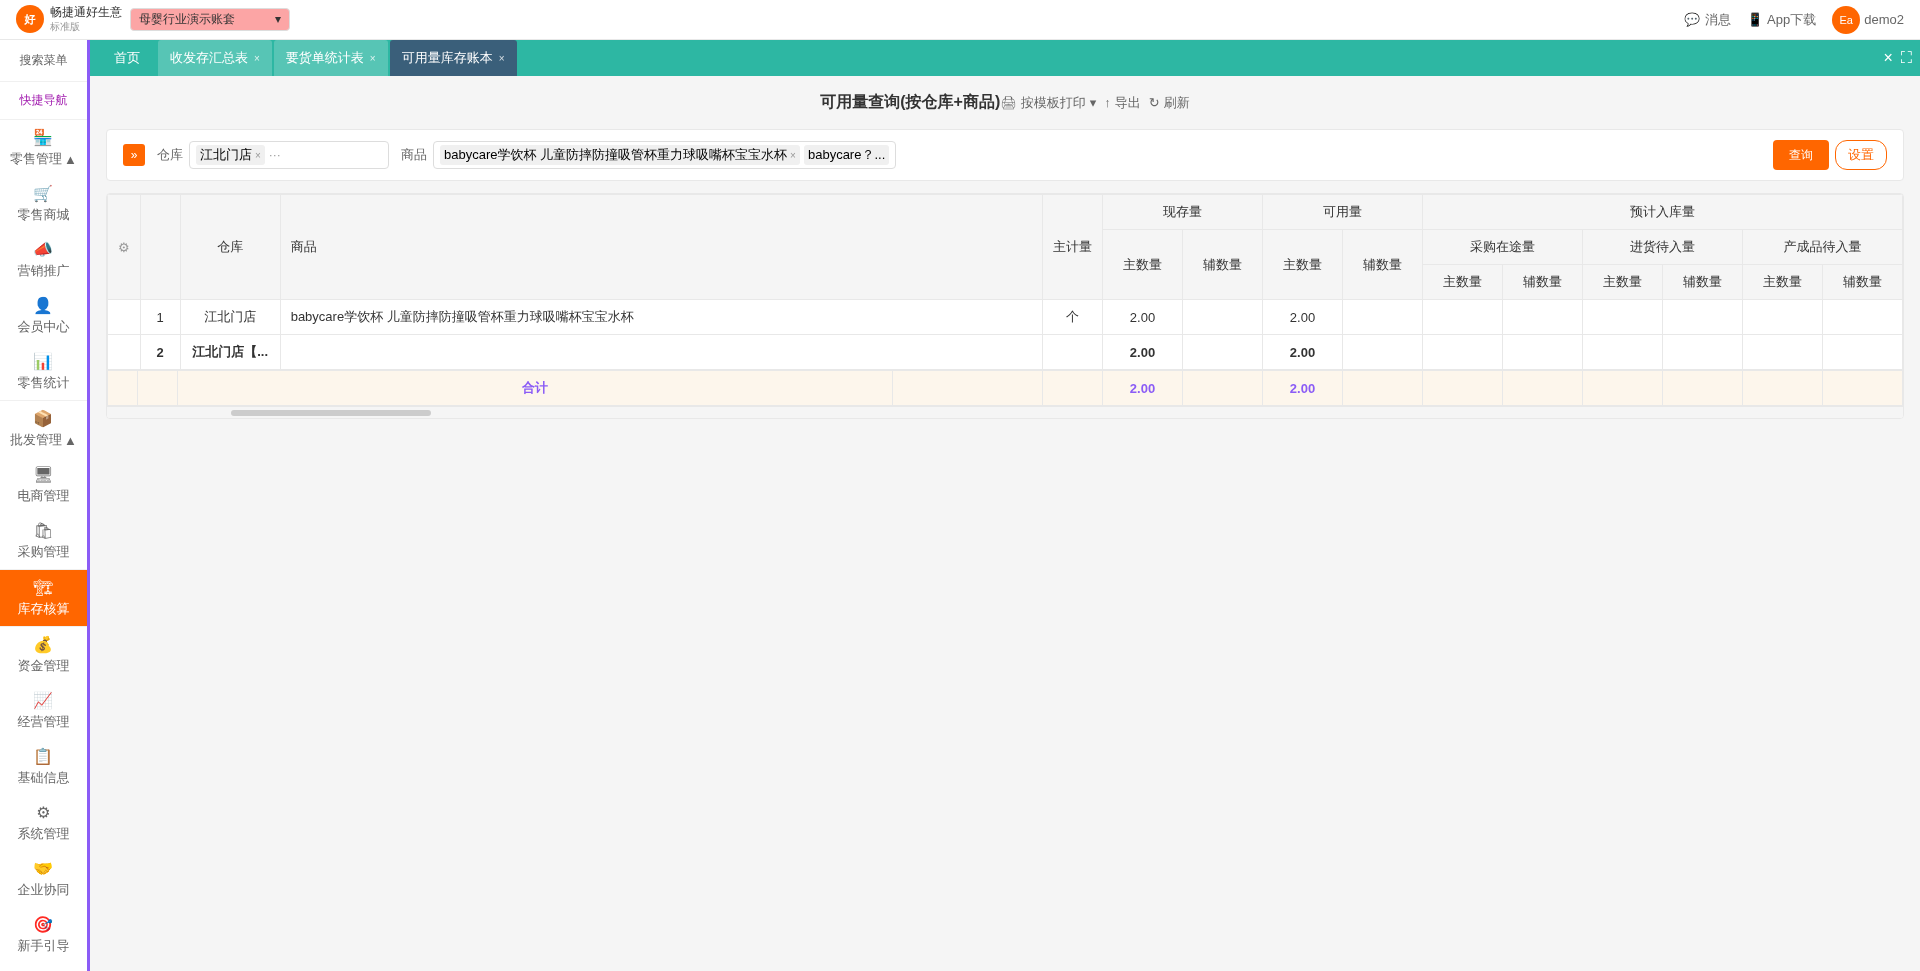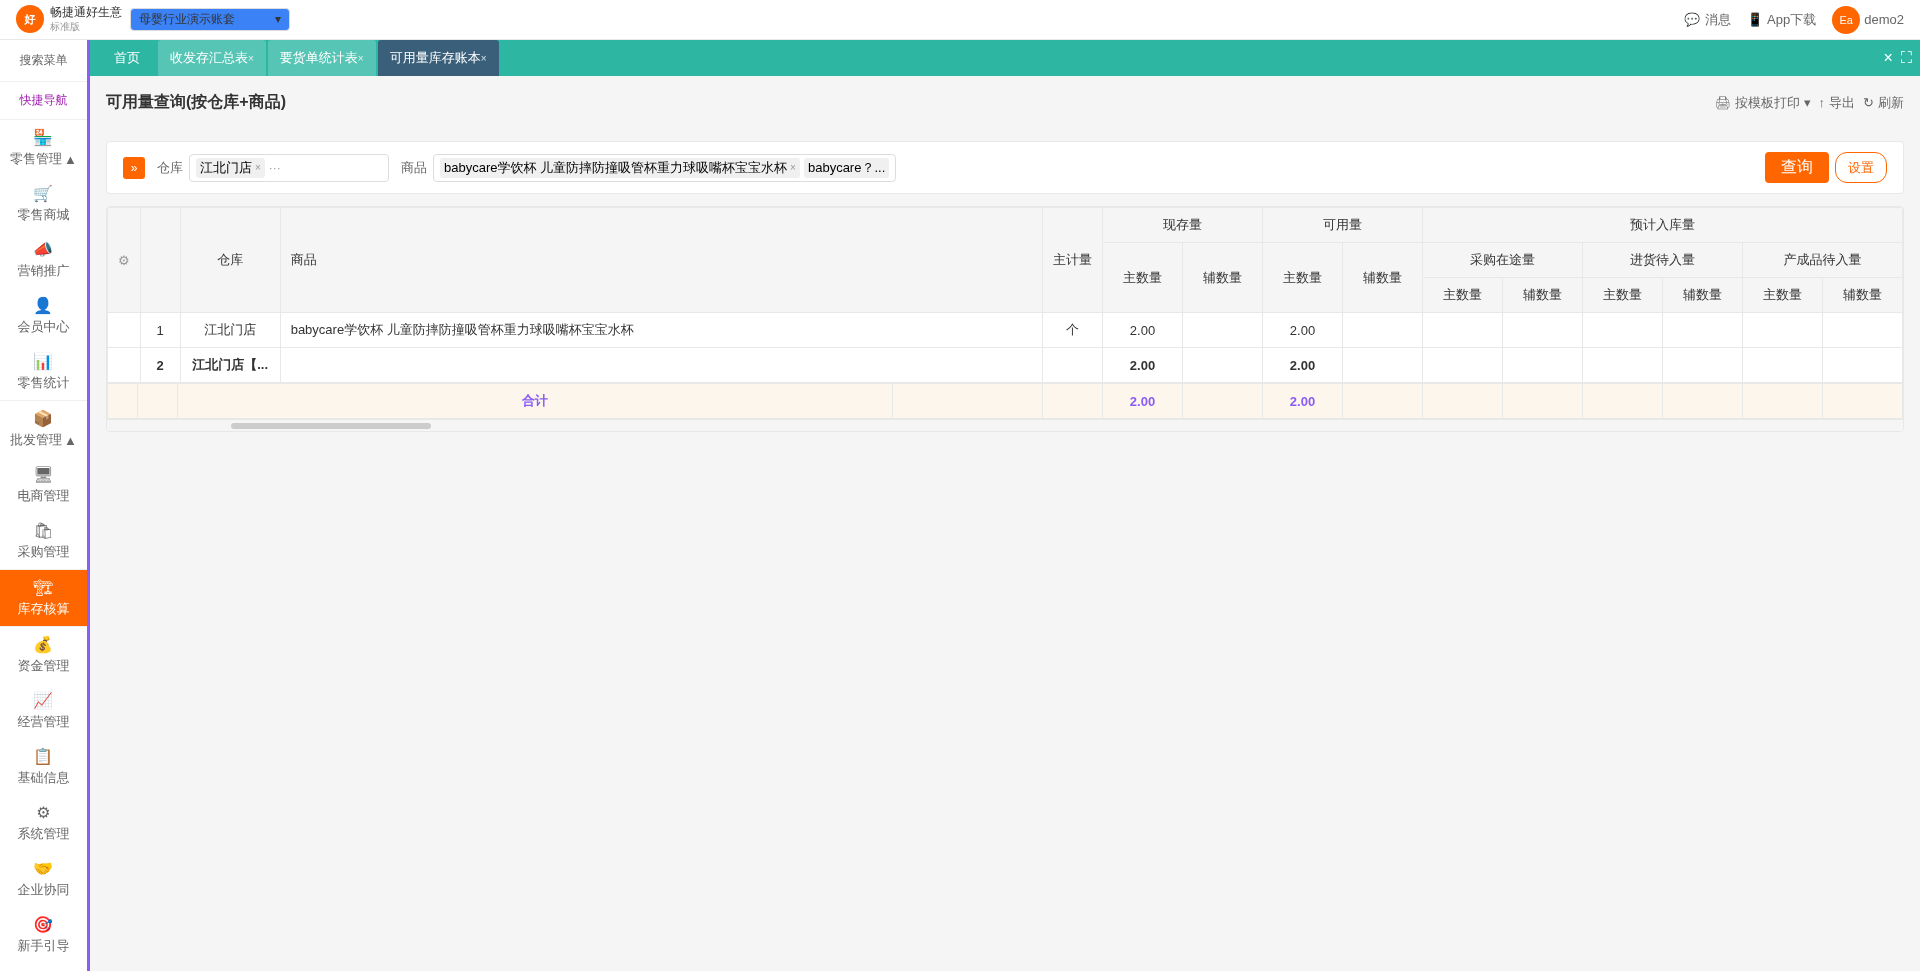--- a/index.html
+++ b/index.html
@@ -14,21 +14,21 @@
       justify-content: space-between;
       padding: 0 16px;
       border-bottom: 1px solid #e8e8e8;
       flex-shrink: 0;
     }
     .top-bar-left { display: flex; align-items: center; gap: 8px; }
     .logo-area { display: flex; align-items: center; gap: 6px; }
     .logo-icon { width: 28px; height: 28px; background: #ff6600; border-radius: 50%; display: flex; align-items: center; justify-content: center; color: white; font-size: 11px; font-weight: bold; }
     .logo-text { font-size: 12px; color: #333; line-height: 1.2; }
     .logo-sub { font-size: 10px; color: #999; }
-    .industry-selector { display: flex; align-items: center; gap: 4px; border: 1px solid #ddd; border-radius: 4px; padding: 2px 8px; cursor: pointer; background: #3b82f6; min-width: 160px; justify-content: space-between; }
+    .industry-selector { display: flex; align-items: center; gap: 4px; border: 1px solid #ddd; border-radius: 4px; padding: 2px 8px; cursor: pointer; background: #fca5a5; min-width: 160px; justify-content: space-between; }
     .industry-selector span { font-size: 12px; color: #333; }
     .top-bar-right { display: flex; align-items: center; gap: 16px; }
     .top-right-item { display: flex; align-items: center; gap: 4px; cursor: pointer; color: #666; font-size: 12px; }
     .avatar { width: 28px; height: 28px; background: #ff6600; border-radius: 50%; display: flex; align-items: center; justify-content: center; color: white; font-size: 11px; }
 
     
     .main-layout { display: flex; flex: 1; overflow: hidden; }
 
     
     .sidebar {
@@ -83,39 +83,40 @@
     }
     .tab-item {
       padding: 0 12px;
       height: 100%;
       display: flex;
       align-items: center;
       background: rgba(255,255,255,0.2);
       color: #fff;
       cursor: pointer;
       font-size: 13px;
+      gap: 6px;
       border-radius: 3px 3px 0 0;
     }
     .tab-item.active {
       background: #3a5f7a;
       color: #fff;
     }
     .tab-close { font-size: 10px; cursor: pointer; opacity: 0.8; }
     .tab-bar-right { margin-left: auto; display: flex; align-items: center; gap: 8px; }
     .tab-bar-btn { color: #fff; cursor: pointer; font-size: 16px; }
 
     
     .page-content { flex: 1; overflow-y: auto; padding: 16px; background: #f5f5f5; }
 
     
     .page-header {
       display: flex;
       align-items: center;
-      justify-content: space-between;
-      margin-bottom: 28px;
+      justify-content: center;
+      margin-bottom: 16px;
     }
     .page-title { font-size: 16px; font-weight: bold; color: #333; }
     .page-header-actions { display: flex; align-items: center; gap: 8px; }
     .header-action-btn {
       display: flex; align-items: center; gap: 4px;
       color: #666; font-size: 12px; cursor: pointer;
     }
 
     
     .filter-area {
@@ -167,21 +168,21 @@
     .filter-tag-close { cursor: pointer; color: #999; font-size: 10px; }
     .filter-ellipsis { color: #999; font-size: 12px; }
     .filter-actions { margin-left: auto; display: flex; gap: 6px; }
     .btn-query {
       background: #ff6600;
       color: white;
       border: none;
       border-radius: 4px;
       padding: 5px 16px;
       cursor: pointer;
-      font-size: 16px;
+      font-size: 12px;
     }
     .btn-settings {
       background: #fff;
       color: #ff6600;
       border: 1px solid #ff6600;
       border-radius: 12px;
       padding: 5px 12px;
       cursor: pointer;
       font-size: 13px;
     }

